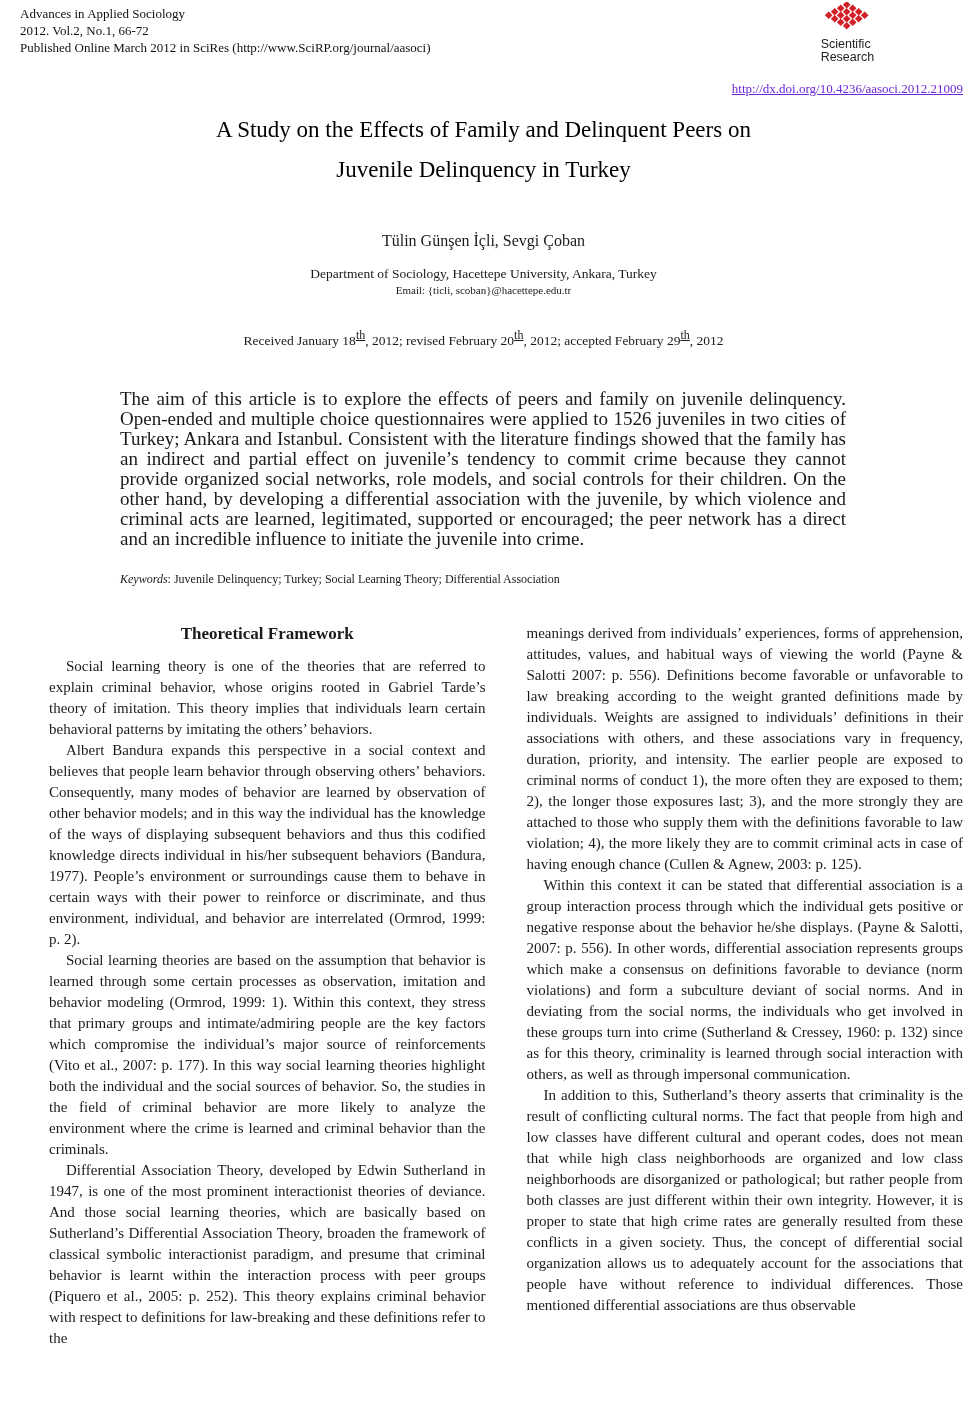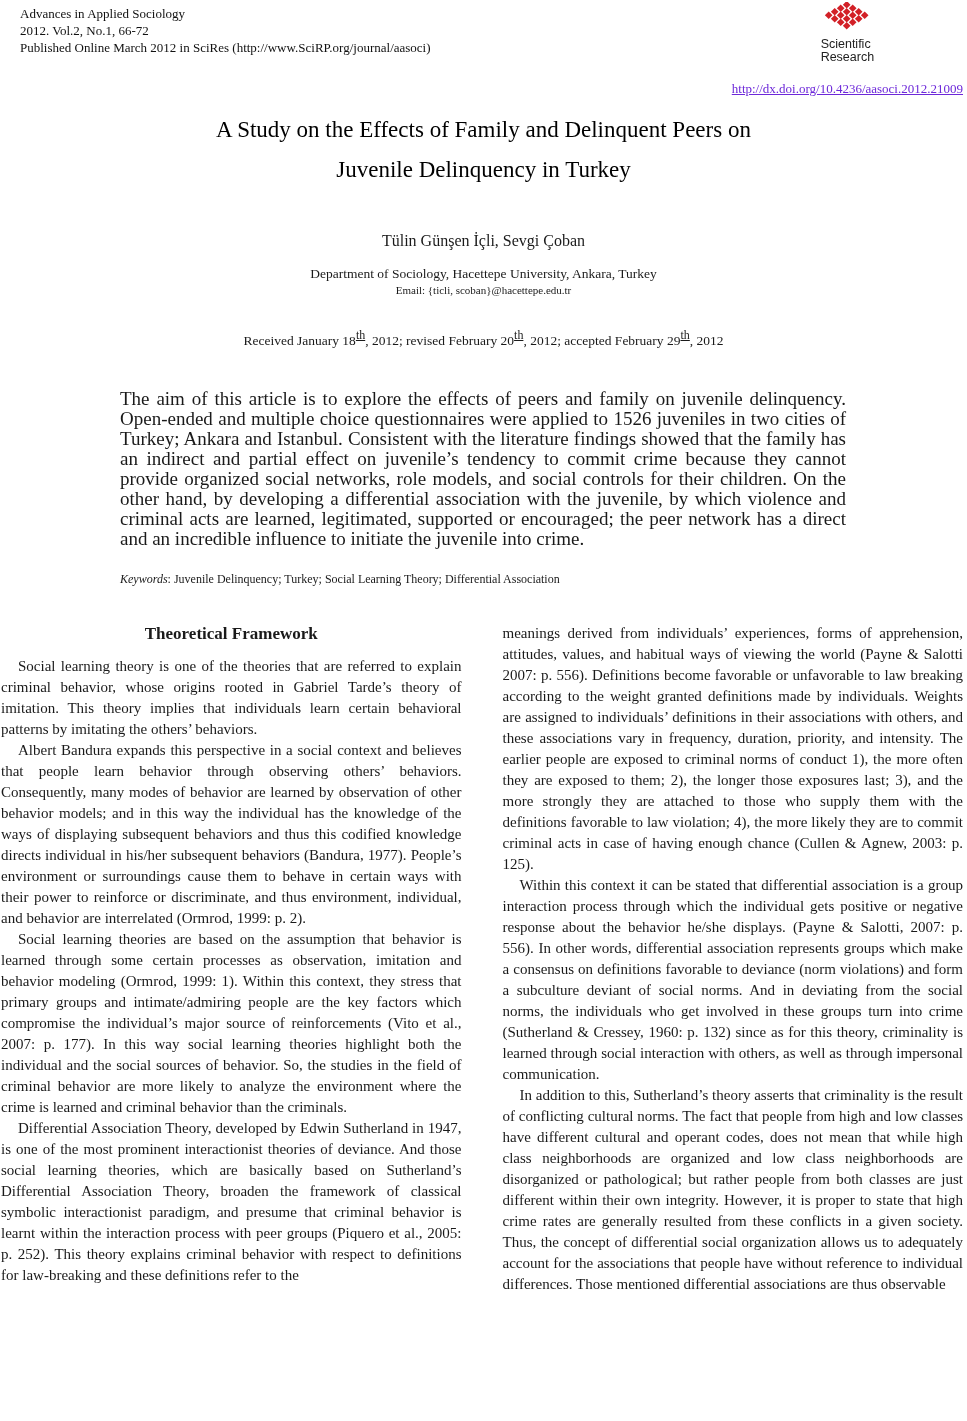--- a/index.html
+++ b/index.html
@@ -56,20 +56,21 @@
   .keywords {
     margin: 23px 121px 0 120px;
     font-size: 12px;
   }
   .keywords .kw-label { font-style: italic; }
   
   .body-cols {
     display: flex;
     margin: 36px 4px 0 1px;
     gap: 41px;
+    padding-left: 48px;
   }
   .col { width: 461px; font-size: 15px; line-height: 21px; text-align: justify; }
   .section-heading {
     text-align: center; font-weight: bold; font-size: 17px;
     margin-bottom: 12px;
   }
   .col p { text-indent: 17px; }
   .col p.no-indent { text-indent: 0; }
   
   .footer {

